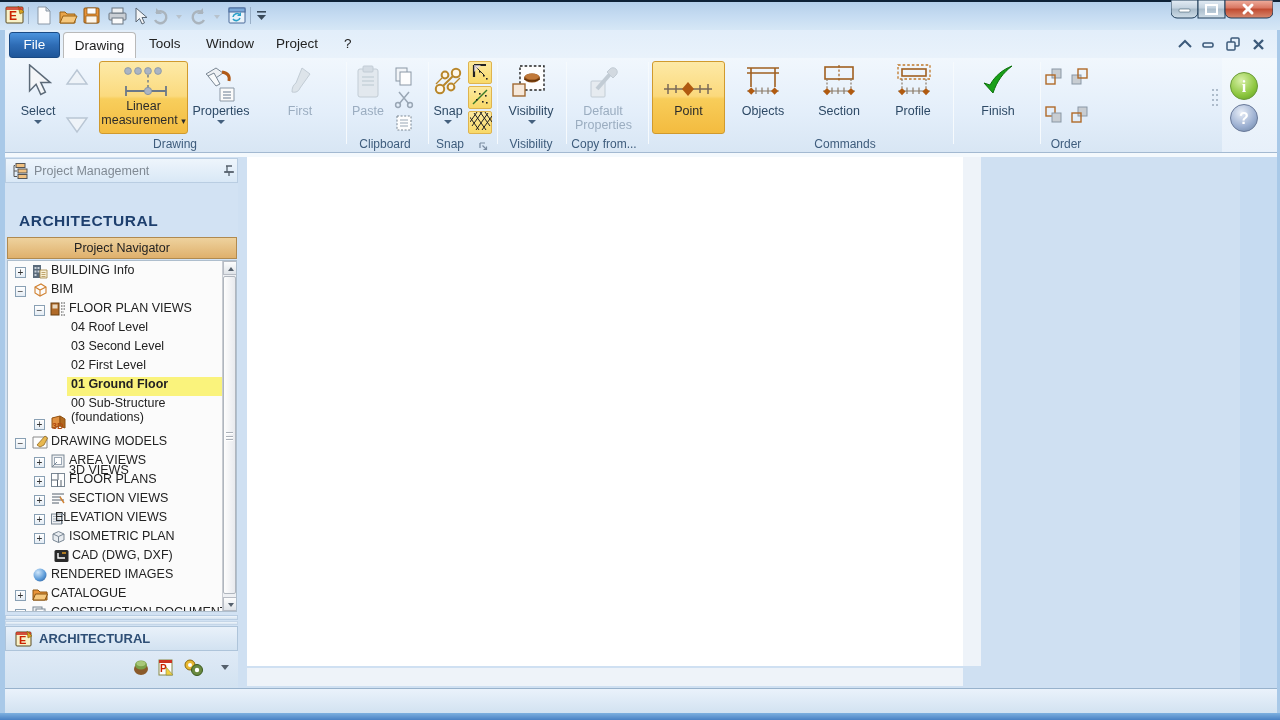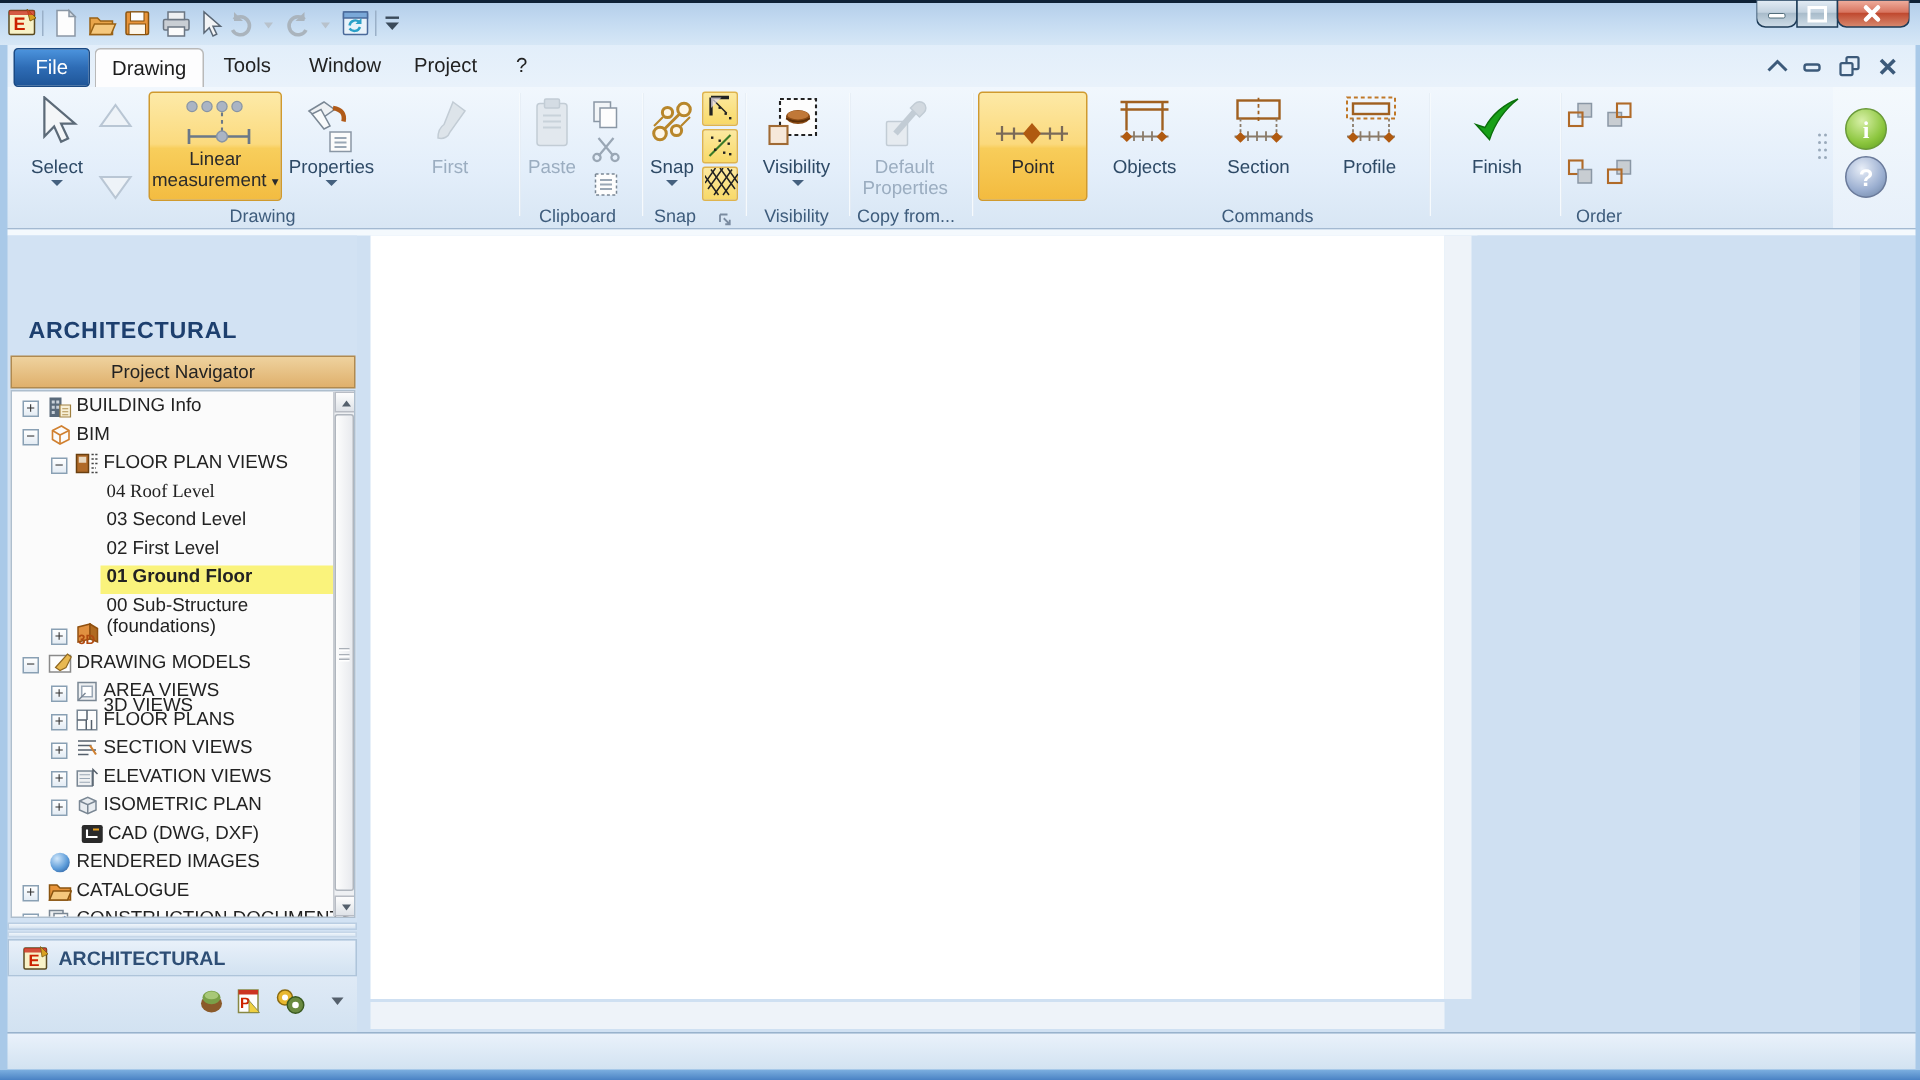--- a/index.html
+++ b/index.html
@@ -390,20 +390,35 @@
         <text x="16" y="20" text-anchor="middle" font-size="16" font-weight="bold" fill="#fff" font-family="Liberation Serif">i</text>
     <circle cx="16" cy="46" r="13.5" fill="url(#gq)" stroke="#6a7a9a"></circle>
         <text x="16" y="52" text-anchor="middle" font-size="16" font-weight="bold" fill="#fff" font-family="Liberation Sans">?</text>
   </svg>
 </div>
 <div class="abs" style="left:0;top:152px;width:1280px;height:1px;background:#a3b9d1;"></div>
 <div class="abs" style="left:0;top:153px;width:1280px;height:4px;background:#f4f9fd;"></div>
 
 <div class="abs" id="leftpanel" style="left:5px;top:157px;width:233px;height:531px;background:#d2e2f3;">
 
+  <div class="abs" style="left:0;top:1px;width:233px;height:25px;background:linear-gradient(#eef5fc,#d9e8f6);border:1px solid #b9cde2;">
+    <svg class="abs" style="left:5px;top:3px;" width="18" height="18" viewBox="0 0 18 18">
+          <g fill="#f0c080" stroke="#555">
+            <rect x="5" y="1.5" width="9" height="4"></rect>
+            <rect x="7" y="7" width="9" height="4"></rect>
+            <rect x="7" y="12.5" width="9" height="4"></rect>
+          </g>
+          <path d="M3 3.5 v11 h3 M3 9 h3 M3 3.5 h1" fill="none" stroke="#555"></path>
+        </svg>
+    <span class="abs" style="left:28px;top:5px;font-size:12.5px;color:#808a94;">Project Management</span>
+    <svg class="abs" style="left:217px;top:5px;" width="12" height="14" viewBox="0 0 12 14">
+          <path d="M3 2 h6 M4 2 v6 h-3 l5 0 5 0 -3 0 M6 8 v4" stroke="#55606c" stroke-width="1.3" fill="none"></path>
+          <path d="M2 8 h8" stroke="#55606c" stroke-width="1.3"></path>
+        </svg>
+  </div>
 
 
   <div class="abs" style="left:14px;top:55px;font-size:15.5px;font-weight:bold;color:#1d3f6e;letter-spacing:0.5px;">ARCHITECTURAL</div>
 
   <div class="abs" style="left:2px;top:80px;width:230px;height:22px;background:linear-gradient(#eed29e,#dfb06c);border:1px solid #b08a50;text-align:center;font-size:12.5px;color:#222;line-height:20px;">Project Navigator</div>
 
   <div class="abs" style="left:2px;top:103px;width:230px;height:352px;background:#fbfbfb;border:1px solid #aebecd;overflow:hidden;font-size:12.5px;color:#222;" id="tree">
 
     <div class="exp" style="left:7px;top:6px;">+</div>
     <svg class="abs" style="left:24px;top:3px;" width="16" height="15">
@@ -434,21 +449,21 @@
     <div class="exp" style="left:26px;top:44px;">−</div>
     <svg class="abs" style="left:42px;top:40px;" width="17" height="16">
           <rect x="1" y="2" width="8" height="12" fill="#b06a28" stroke="#6a4010"></rect>
           <rect x="2.5" y="3.5" width="5" height="4" fill="#e8d8c0"></rect>
           <g stroke="#444" stroke-width="1">
             <path d="M11 2 h5 M11 5 h4 M11 8 h5 M11 11 h3 M11 14 h4" stroke-dasharray="1.5,1"></path>
           </g>
         </svg>
     <span class="abs" style="left:61px;top:40px;">FLOOR PLAN VIEWS</span>
 
-    <span class="abs" style="left:63px;top:59px;font-family:Liberation Serif, serif;">04 Roof Level</span>
+    <span class="abs" style="left:63px;top:59px;">04 Roof Level</span>
 
     <span class="abs" style="left:63px;top:78px;">03 Second Level</span>
 
     <span class="abs" style="left:63px;top:97px;">02 First Level</span>
 
     <div class="abs" style="left:59px;top:116px;width:157px;height:19px;background:#faf37c;"></div>
     <span class="abs" style="left:63px;top:116px;font-weight:bold;">01 Ground Floor</span>
 
     <span class="abs" style="left:63px;top:135px;">00 Sub-Structure (foundations)</span>
 
@@ -492,21 +507,21 @@
     <span class="abs" style="left:61px;top:230px;">SECTION VIEWS</span>
 
     <div class="exp" style="left:26px;top:253px;">+</div>
     <svg class="abs" style="left:42px;top:249px;" width="17" height="16">
           <rect x="1.5" y="4" width="10" height="10" fill="#eef0f2" stroke="#7a8794"></rect>
           <g stroke="#9aa7b5" stroke-width="0.8">
             <path d="M3 6.5 h7 M3 9 h7 M3 11.5 h7"></path>
           </g>
           <path d="M12 14 V3 l3 3" fill="none" stroke="#55606c"></path>
         </svg>
-    <span class="abs" style="left:61px;top:249px;">ELEVATION VIEWS</span>
+    <span class="abs" style="left:47px;top:249px;">ELEVATION VIEWS</span>
 
     <div class="exp" style="left:26px;top:272px;">+</div>
     <svg class="abs" style="left:42px;top:268px;" width="17" height="16">
           <path d="M3 5 L8.5 2.5 L14 5 L14 11 L8.5 13.5 L3 11 Z" fill="#e8ecf0" stroke="#7a8794"></path>
           <path d="M3 5 L8.5 7.5 L14 5 M8.5 7.5 V13.5" fill="none" stroke="#7a8794"></path>
         </svg>
     <span class="abs" style="left:61px;top:268px;">ISOMETRIC PLAN</span>
 
     <svg class="abs" style="left:45px;top:287px;" width="17" height="16">
           <rect x="1.5" y="2" width="14" height="12" rx="1.5" fill="#2a2a2a"></rect>

